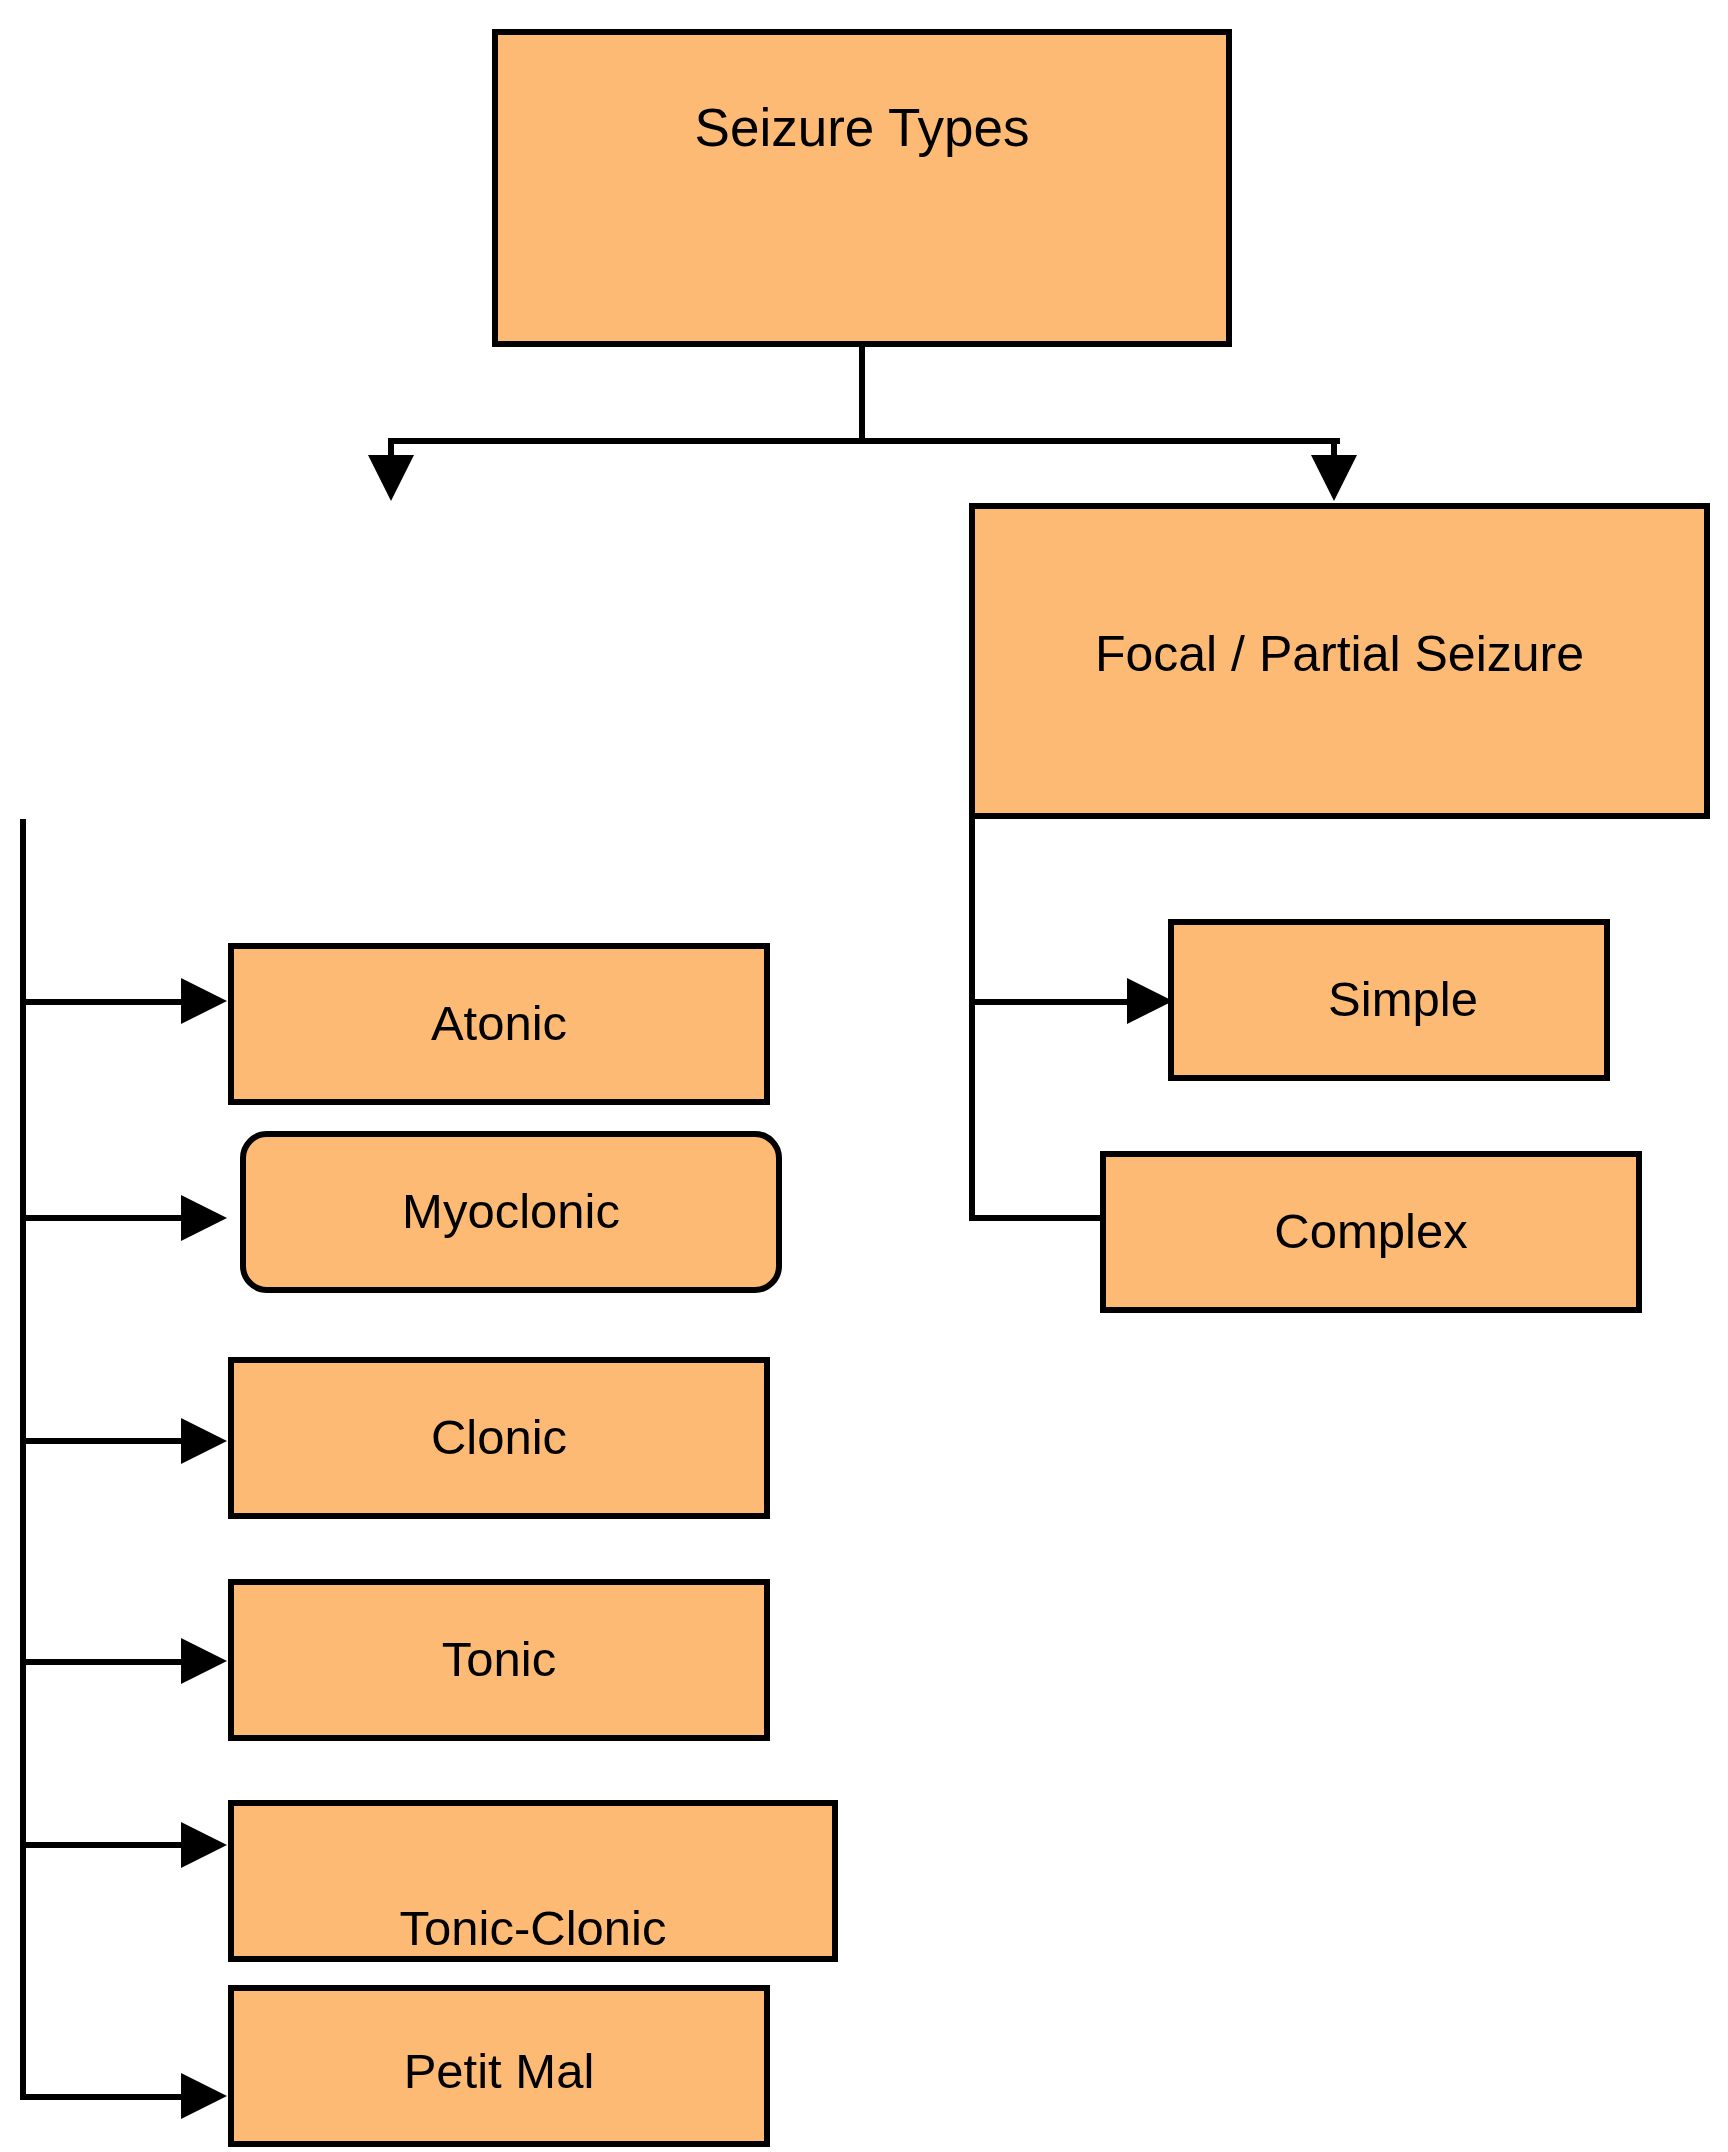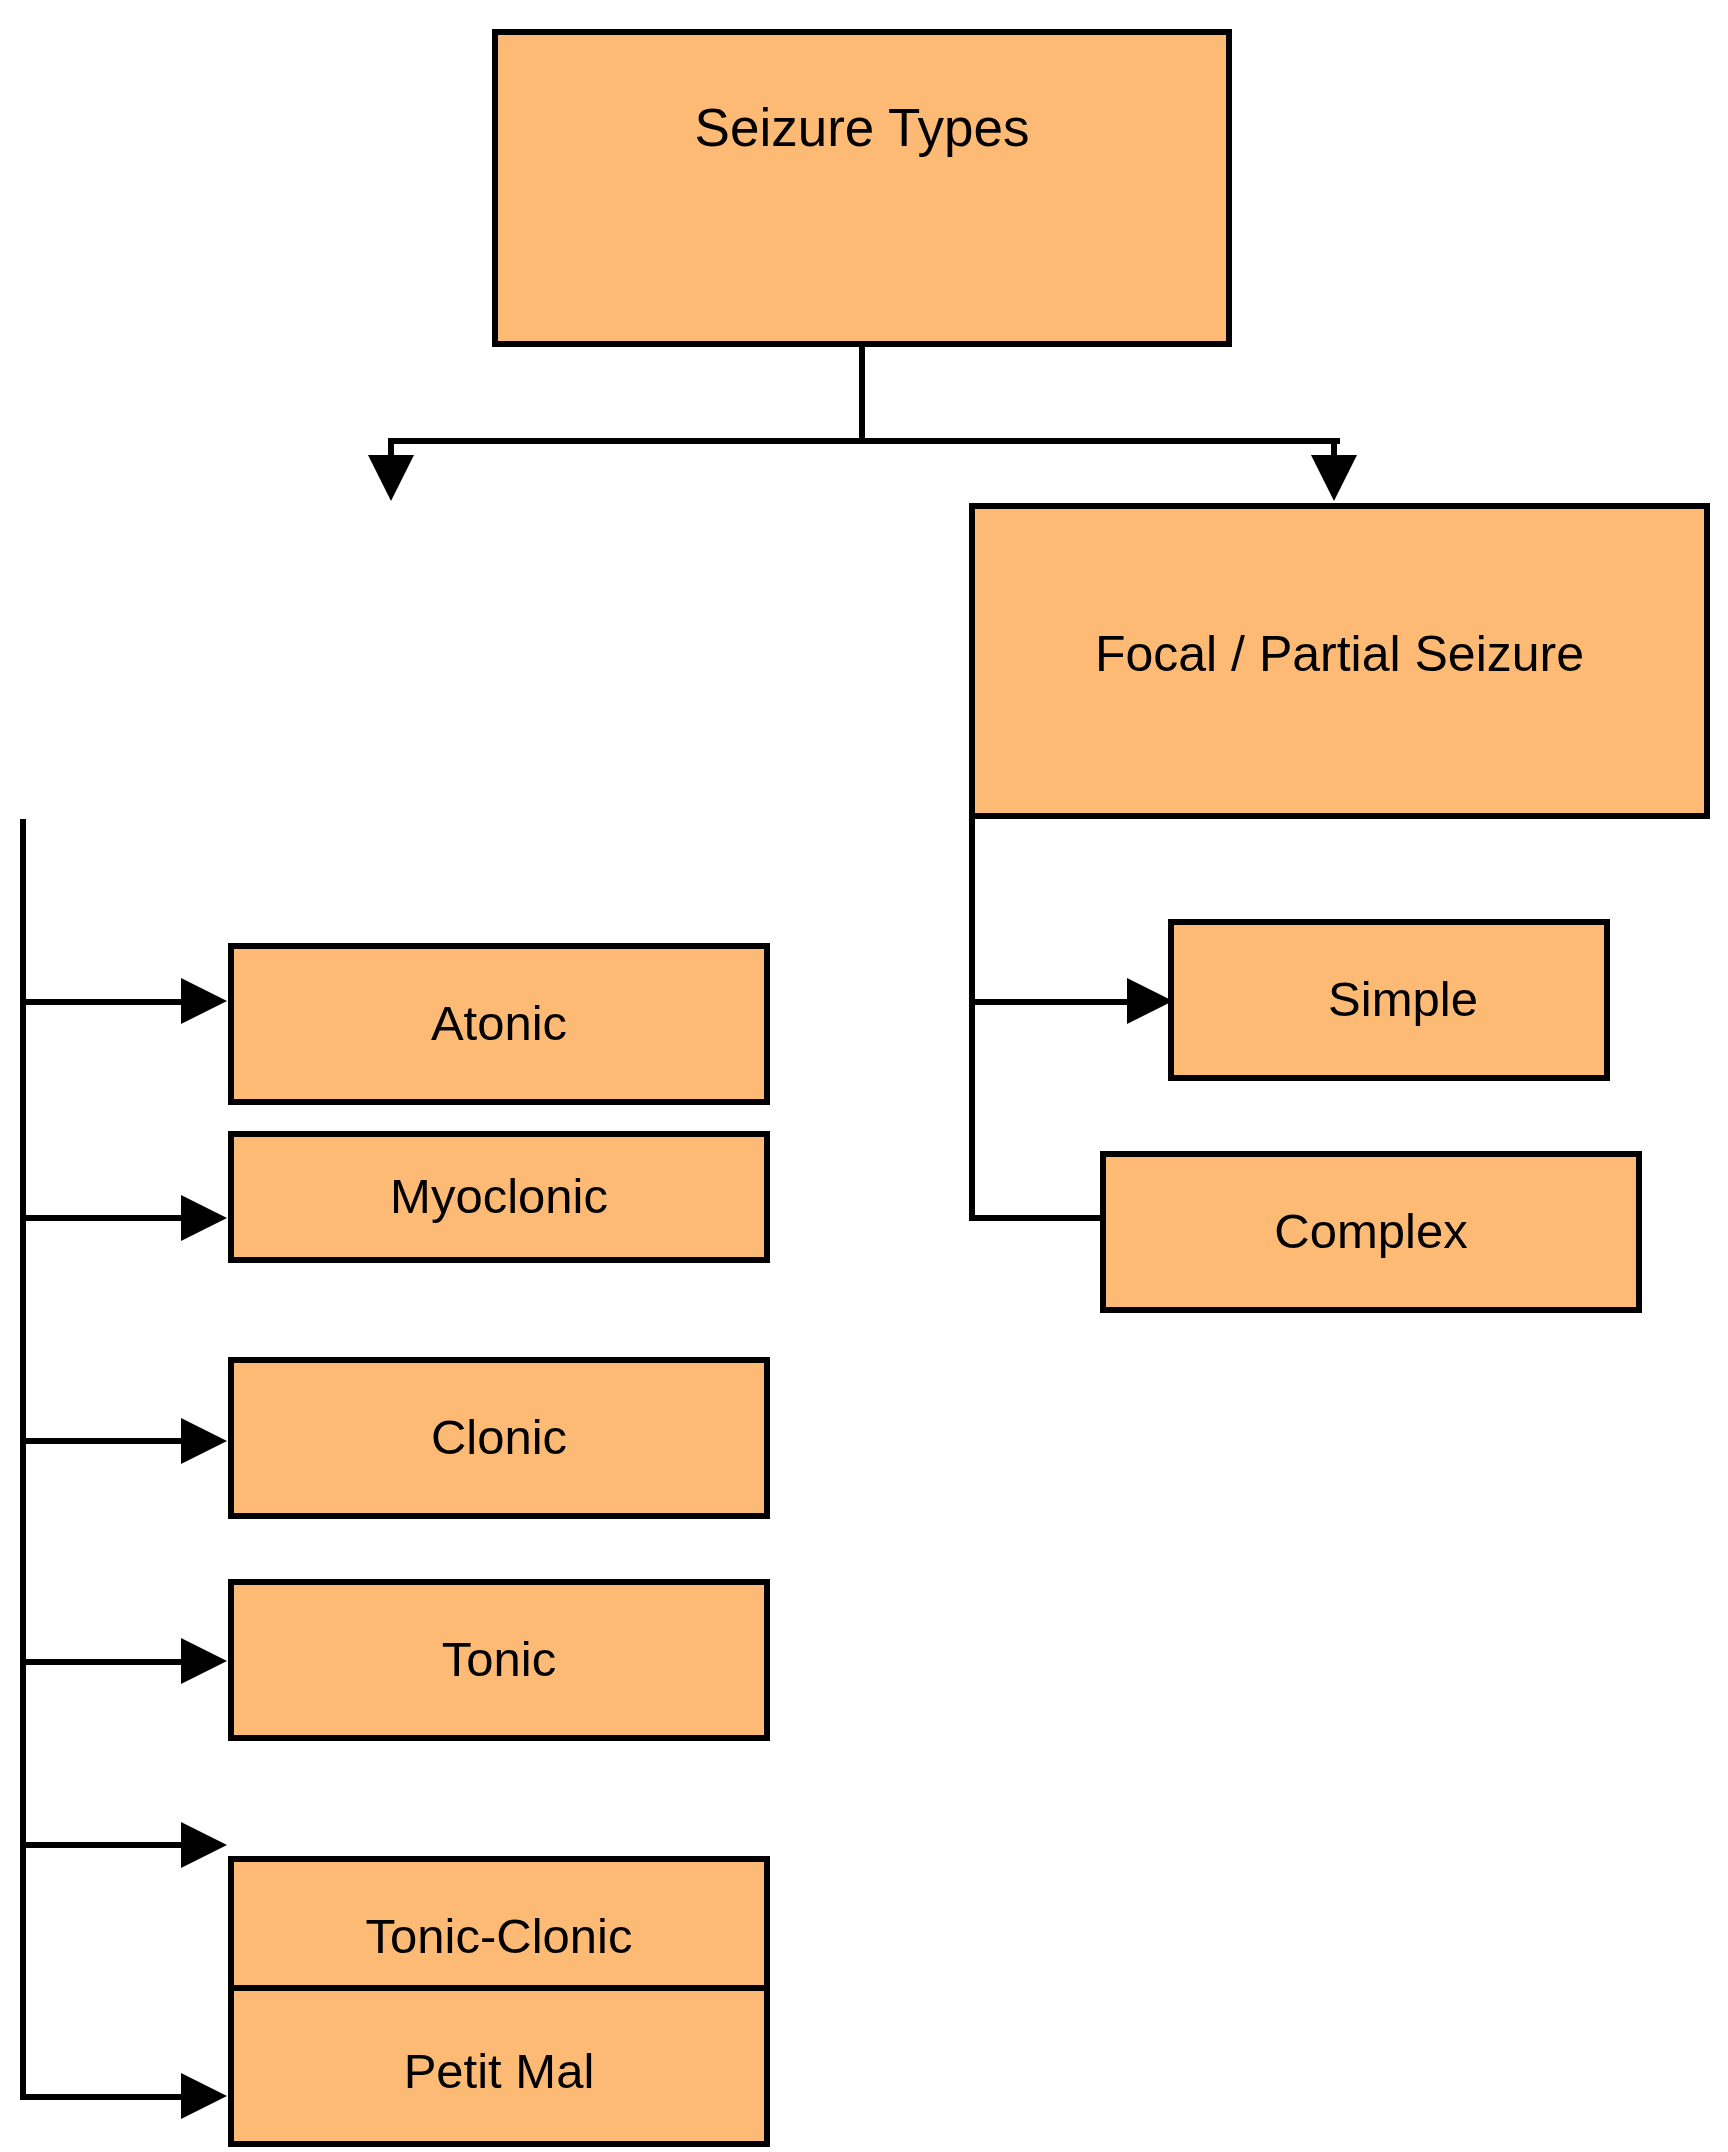--- a/index.html
+++ b/index.html
@@ -115,39 +115,39 @@
   <div class="conn v" style="left:20px; top:819px; height:1281px;"></div>
 
   <div class="conn h" style="left:20px; top:999px; width:187px;"></div>
   <div class="arrow right" style="left:181px; top:978px;"></div>
   <div class="node leaf" style="left:228px; top:919px; width:542px; height:162px;margin-top:24px;">
     <span class="label">Atonic</span>
   </div>
 
   <div class="conn h" style="left:20px; top:1215px; width:187px;"></div>
   <div class="arrow right" style="left:181px; top:1195px;"></div>
-  <div class="node leaf" style="left:228px; top:1131px; width:542px; height:132px;">
+  <div class="node leaf" style="left:240px; top:1131px; width:542px; height:162px;border-radius:27px;">
     <span class="label">Myoclonic</span>
   </div>
 
   <div class="conn h" style="left:20px; top:1438px; width:187px;"></div>
   <div class="arrow right" style="left:181px; top:1418px;"></div>
   <div class="node leaf" style="left:228px; top:1357px; width:542px; height:162px;">
     <span class="label">Clonic</span>
   </div>
 
   <div class="conn h" style="left:20px; top:1659px; width:187px;"></div>
   <div class="arrow right" style="left:181px; top:1638px;"></div>
   <div class="node leaf" style="left:228px; top:1579px; width:542px; height:162px;">
     <span class="label">Tonic</span>
   </div>
 
   <div class="conn h" style="left:20px; top:1842px; width:187px;"></div>
   <div class="arrow right" style="left:181px; top:1822px;"></div>
-  <div class="node leaf" style="left:228px; top:1856px; width:542px; height:162px;">
+  <div class="node leaf" style="left:228px; top:1800px; width:610px; height:162px;align-items:flex-end;">
     <span class="label">Tonic-Clonic</span>
   </div>
 
   <div class="conn h" style="left:20px; top:2094px; width:187px;"></div>
   <div class="arrow right" style="left:181px; top:2073px;"></div>
   <div class="node leaf offset-label" style="left:228px; top:1985px; width:542px; height:162px;">
     <span class="label">Petit Mal</span>
   </div>
 
   <div class="node category" style="left:969px; top:503px; width:741px; height:316px;">

